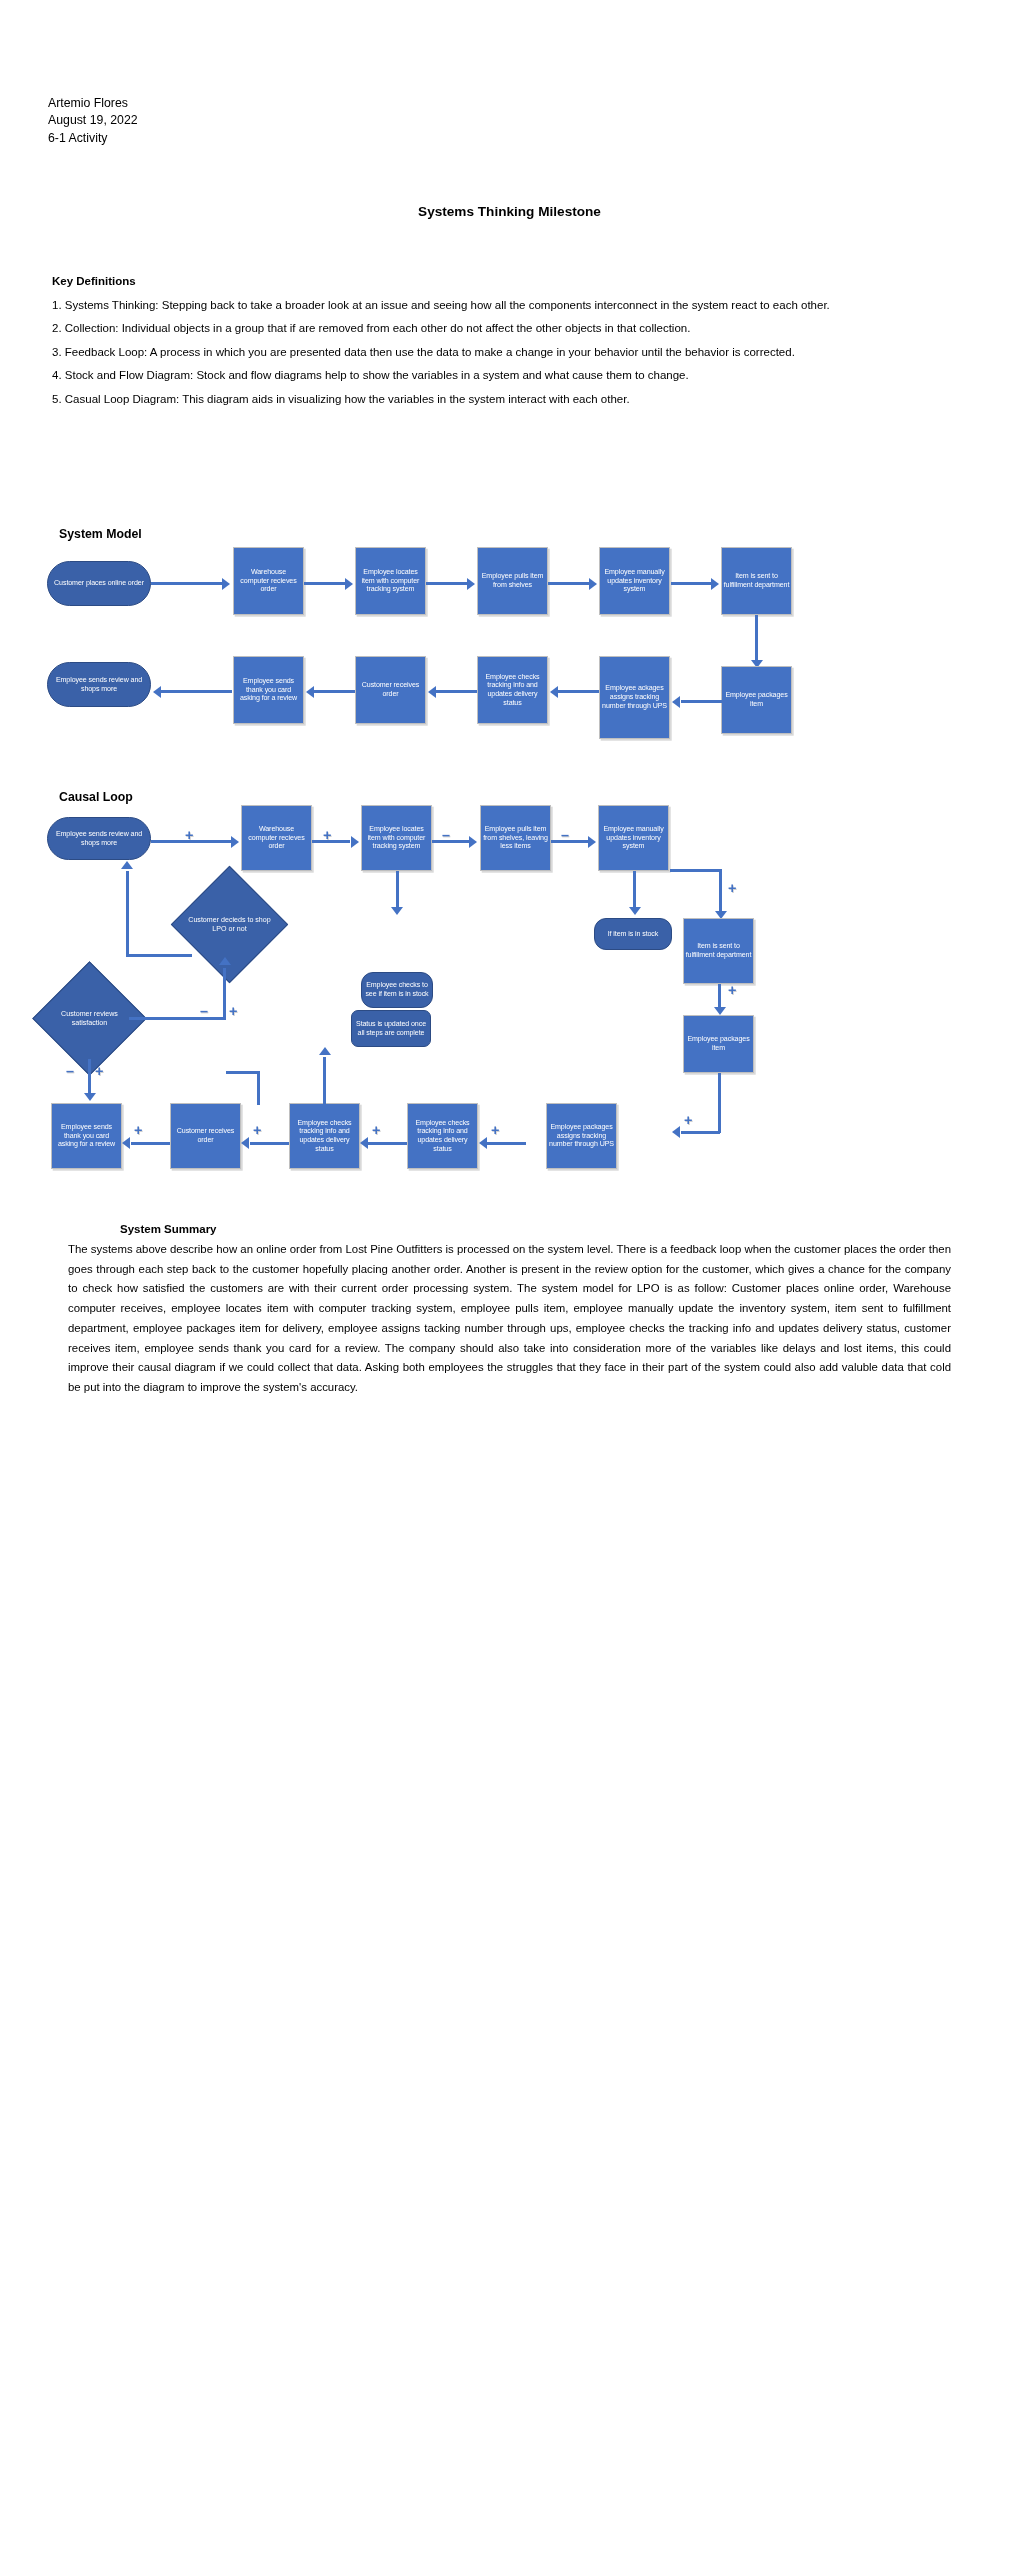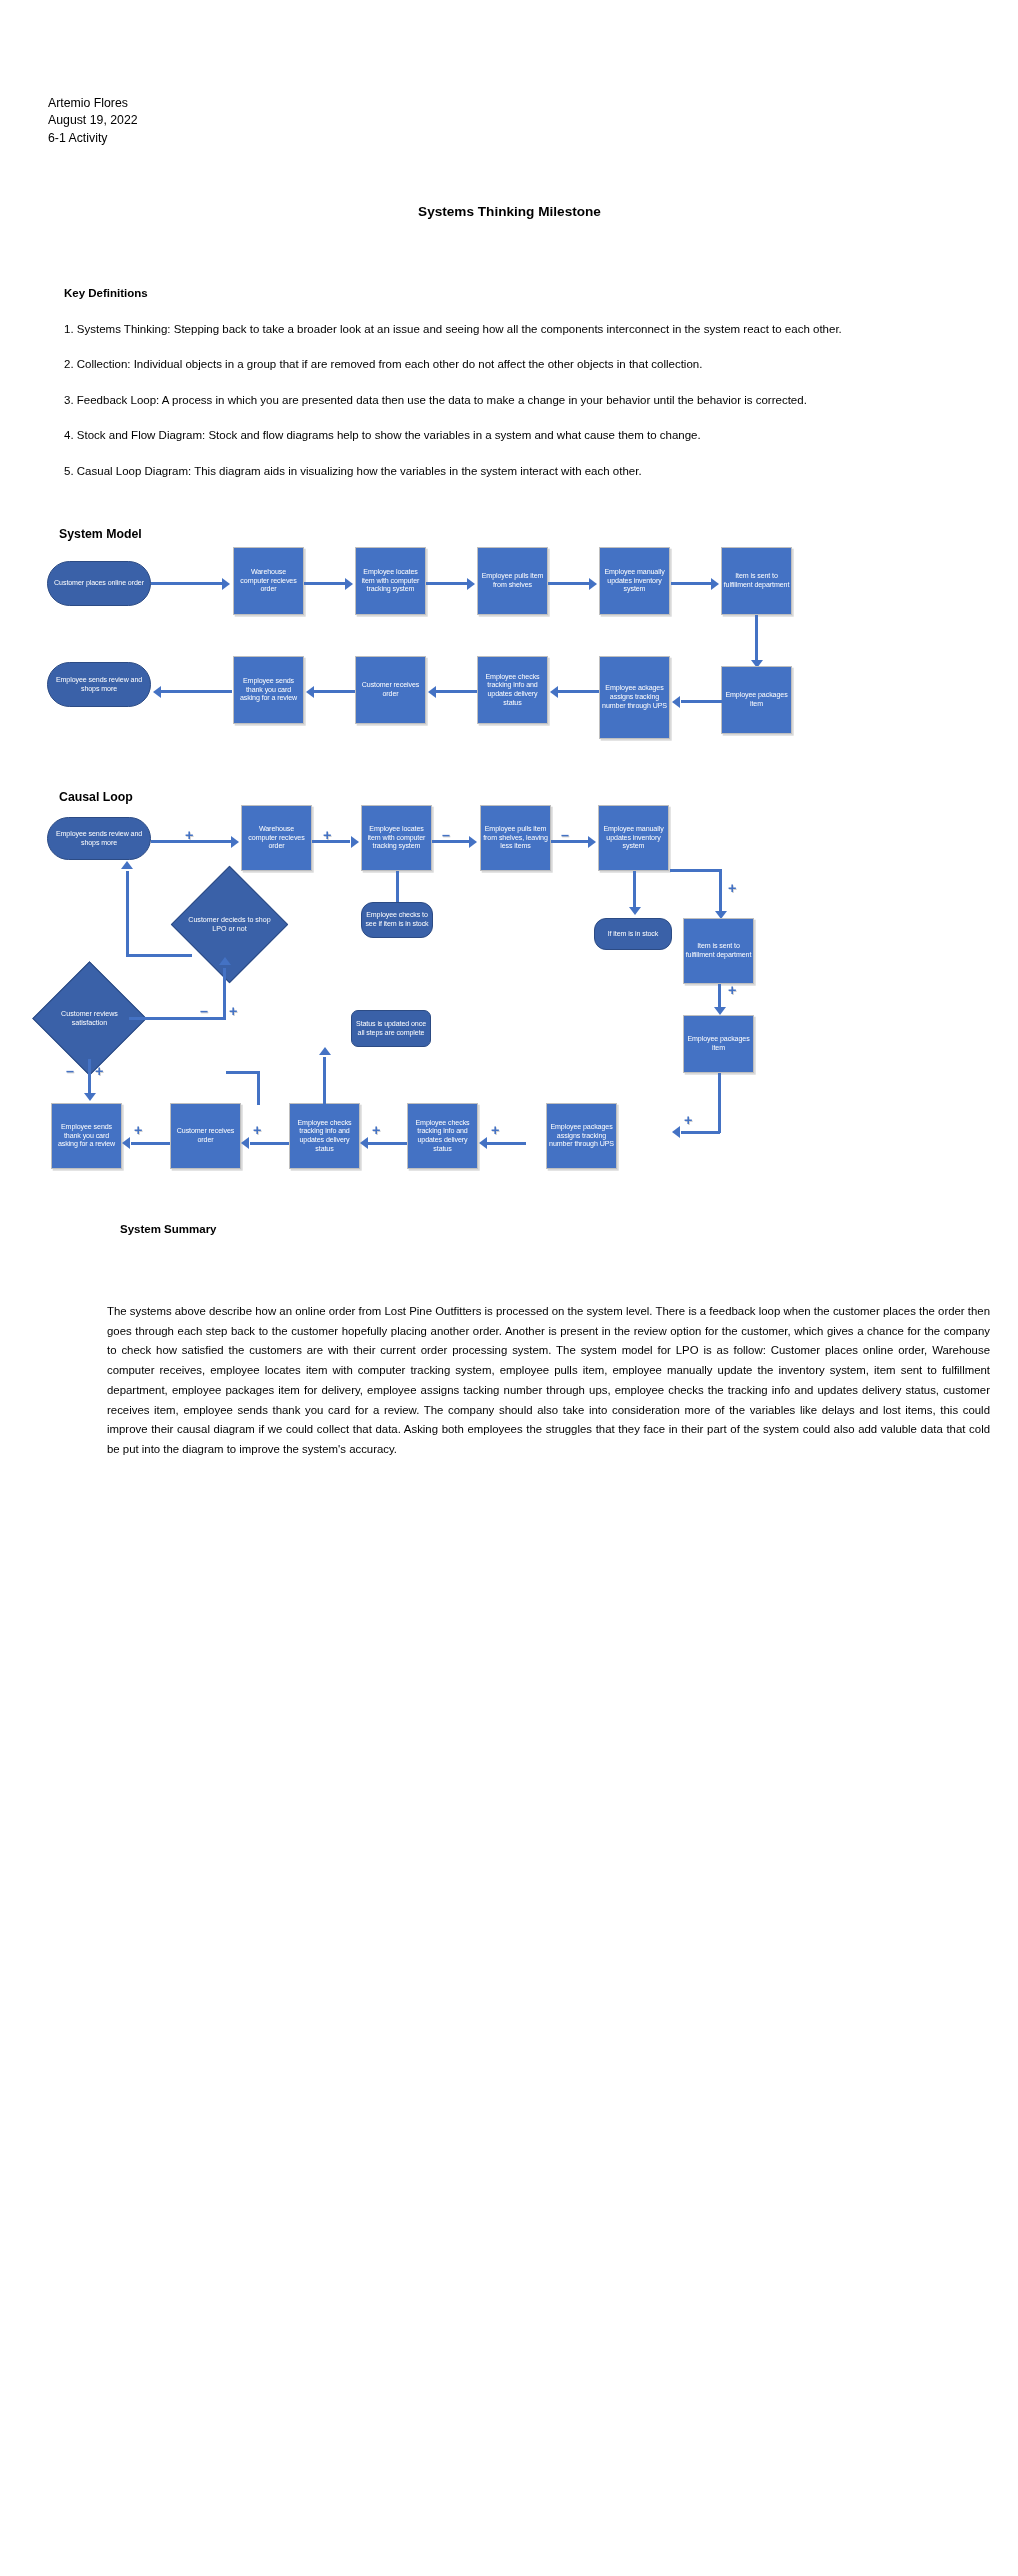--- a/index.html
+++ b/index.html
@@ -16,21 +16,21 @@
   .hdr div{white-space:nowrap;}
 
   .doc-title{
     position:absolute;left:0;top:204px;width:1019px;
     text-align:center;font-size:13.6px;font-weight:bold;
   }
 
   
   .defs{position:absolute;left:48px;top:268px;width:900px;font-size:11.5px;line-height:19.5px;}
   .defs .h{font-weight:bold;}
-  .defs p{margin:16px;}
+  .defs p{margin:4px;}
 
   
   .sec-h{position:absolute;font-weight:bold;font-size:12.3px;}
   #sm-h{left:59px;top:527px;}
   #cl-h{left:59px;top:790px;}
 
   
   .node{
     position:absolute;box-sizing:border-box;
     background:#4472C4;
@@ -82,21 +82,21 @@
 
   .sign{
     position:absolute;color:#4472C4;
     font-size:14.4px;font-weight:bold;line-height:1;
     text-shadow:0.8px 0.8px 0 #D0D0D0;
     font-family:"Liberation Sans", sans-serif;
   }
 
   
   .sum-h{position:absolute;left:76px;top:1223px;font-weight:bold;font-size:11.5px;margin-left:44px;}
-  .sum-b{position:absolute;left:68px;top:1302px;width:883px;font-size:11.4px;line-height:19.7px;text-align:justify;margin-left:39px;}
+  .sum-b{position:absolute;left:68px;top:1240px;width:883px;font-size:11.4px;line-height:19.7px;text-align:justify;}
   .sum-b p{margin:0;}
 </style>
 </head>
 <body>
 
 <div class="page">
 
   <div class="hdr">
     <div>Artemio Flores</div>
     <div>August 19, 2022</div>
@@ -183,21 +183,21 @@
   <div class="conn v-line" style="left:719px;top:869px;height:46px;"></div>
   <div class="arrow ar-down" style="left:715px;top:911px;"></div>
   <div class="sign" style="left:728px;top:881px;">+</div>
 
   <div class="conn v-line" style="left:633px;top:871px;height:41px;"></div>
   <div class="arrow ar-down" style="left:629px;top:907px;"></div>
   <div class="node stadium" style="left:594px;top:918px;width:78px;height:32px;">If item is in stock</div>
 
   <div class="conn v-line" style="left:396px;top:871px;height:41px;"></div>
   <div class="arrow ar-down" style="left:391px;top:907px;"></div>
-  <div class="node stadium" style="left:361px;top:902px;width:72px;height:36px;">Employee checks to see if item is in stock</div>
+  <div class="node stadium" style="left:361px;top:972px;width:72px;height:36px;">Employee checks to see if item is in stock</div>
 
   <div class="node rect" style="left:683px;top:918px;width:71px;height:66px;">Item is sent to fulfillment department</div>
 
   <div class="conn v-line" style="left:718px;top:984px;height:27px;"></div>
   <div class="arrow ar-down" style="left:714px;top:1007px;"></div>
   <div class="sign" style="left:728px;top:983px;">+</div>
 
   <div class="node rect" style="left:683px;top:1015px;width:71px;height:58px;">Employee packages item</div>
 
   <div class="conn v-line" style="left:718px;top:1073px;height:60px;"></div>

